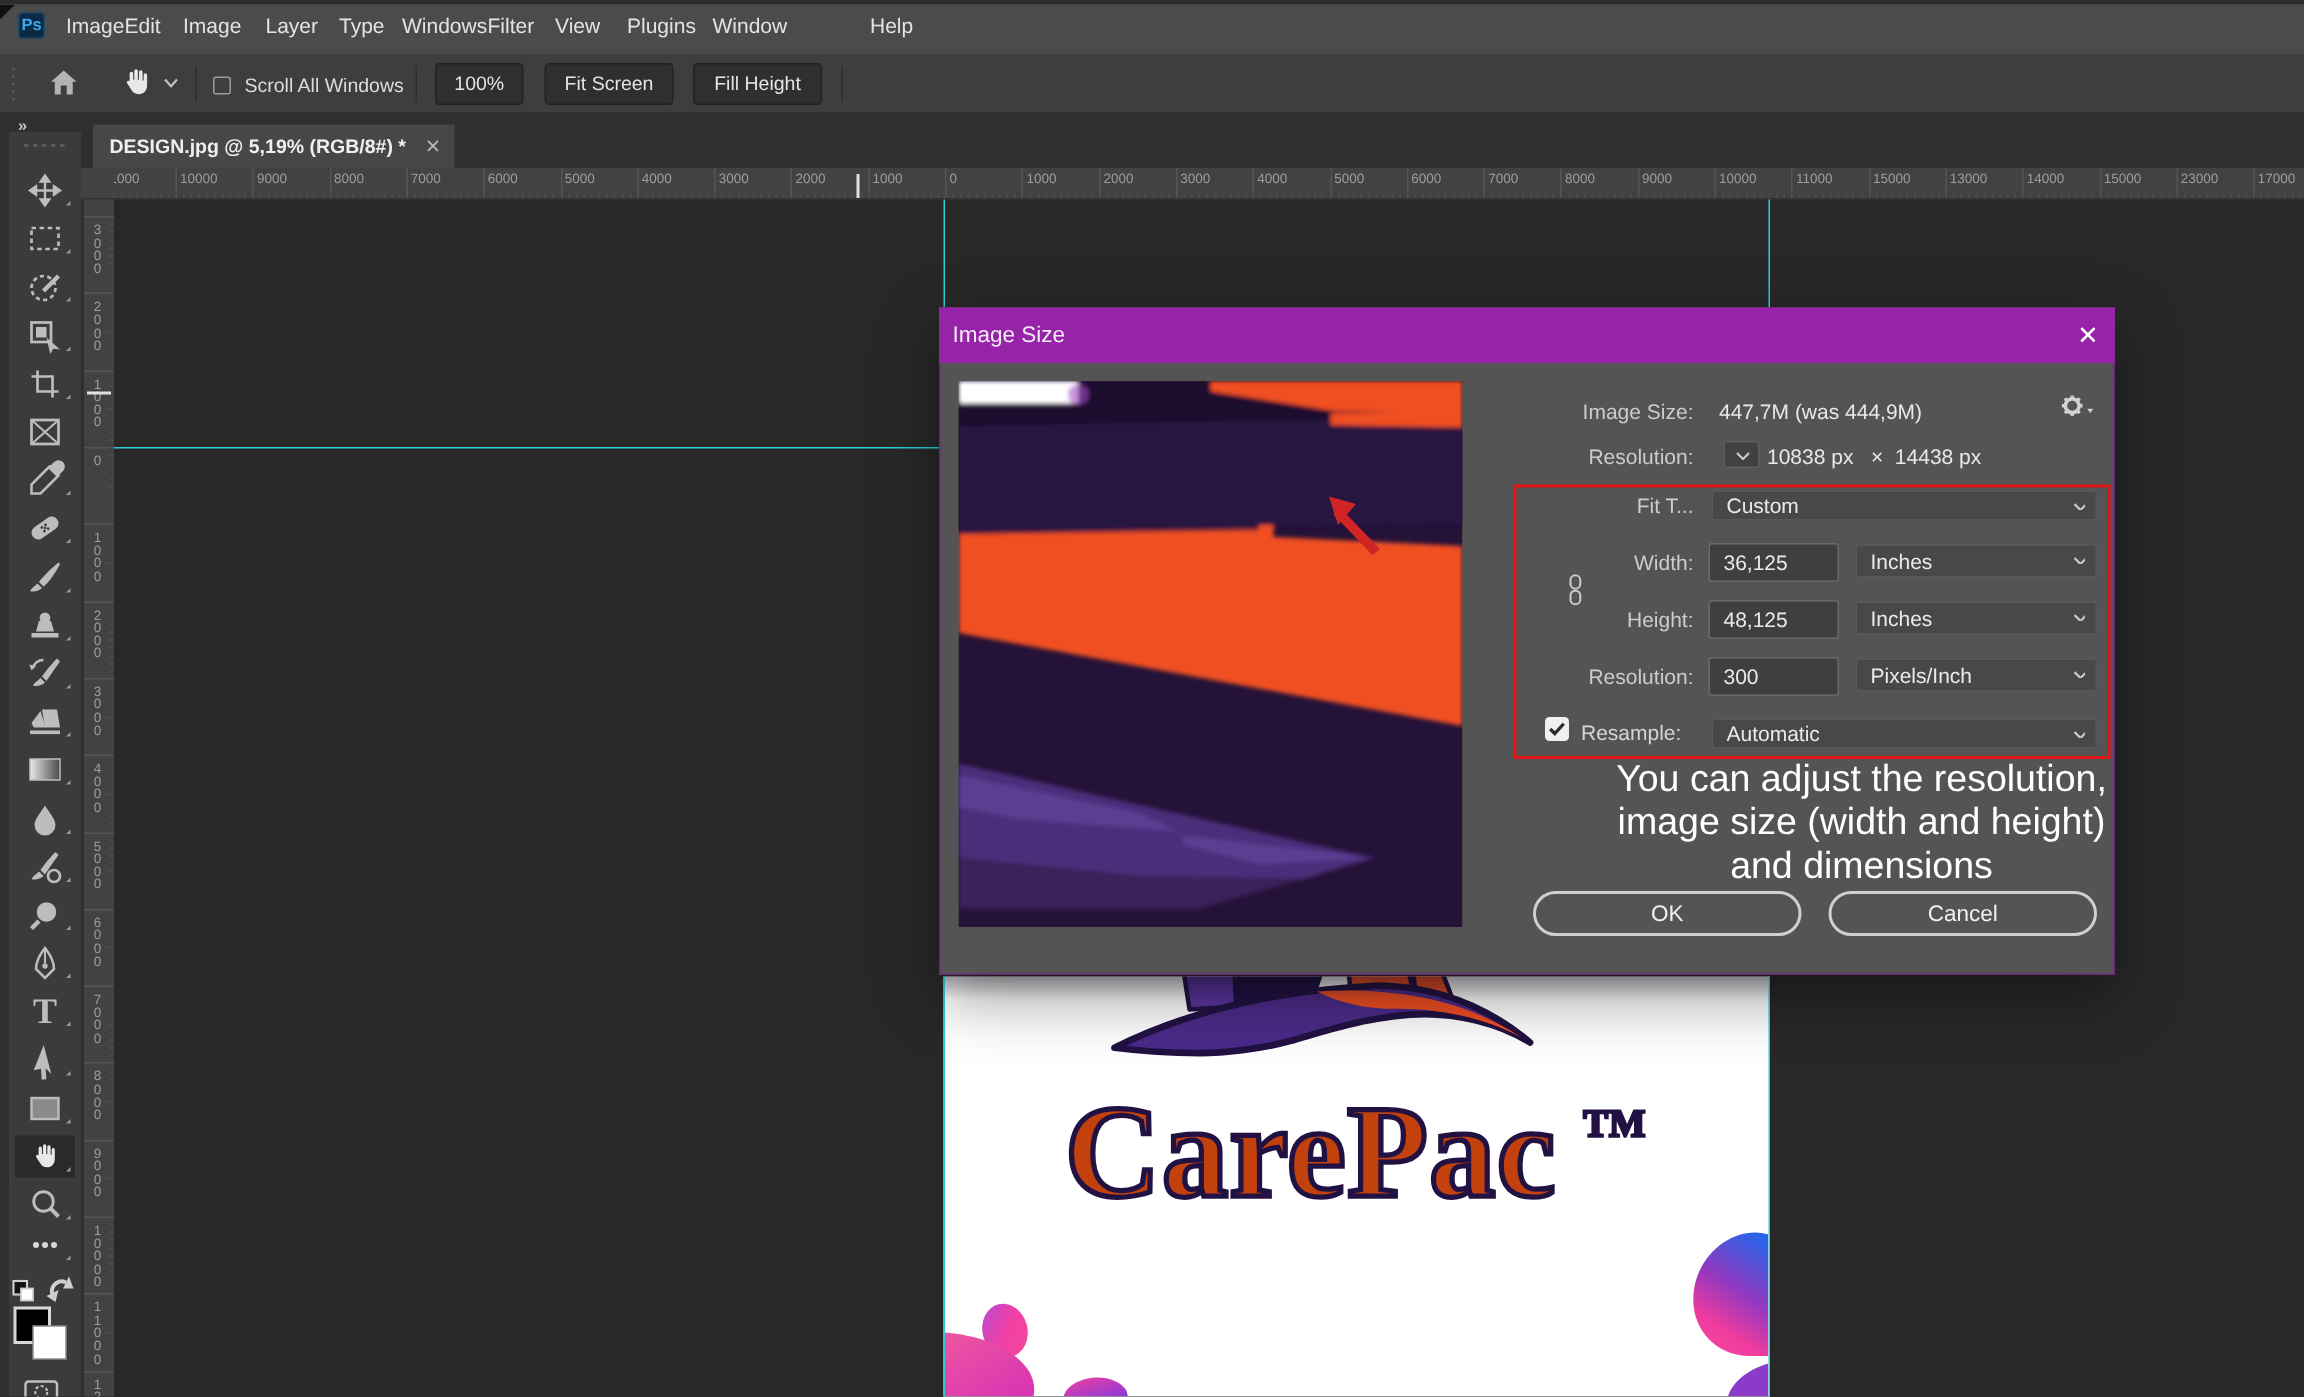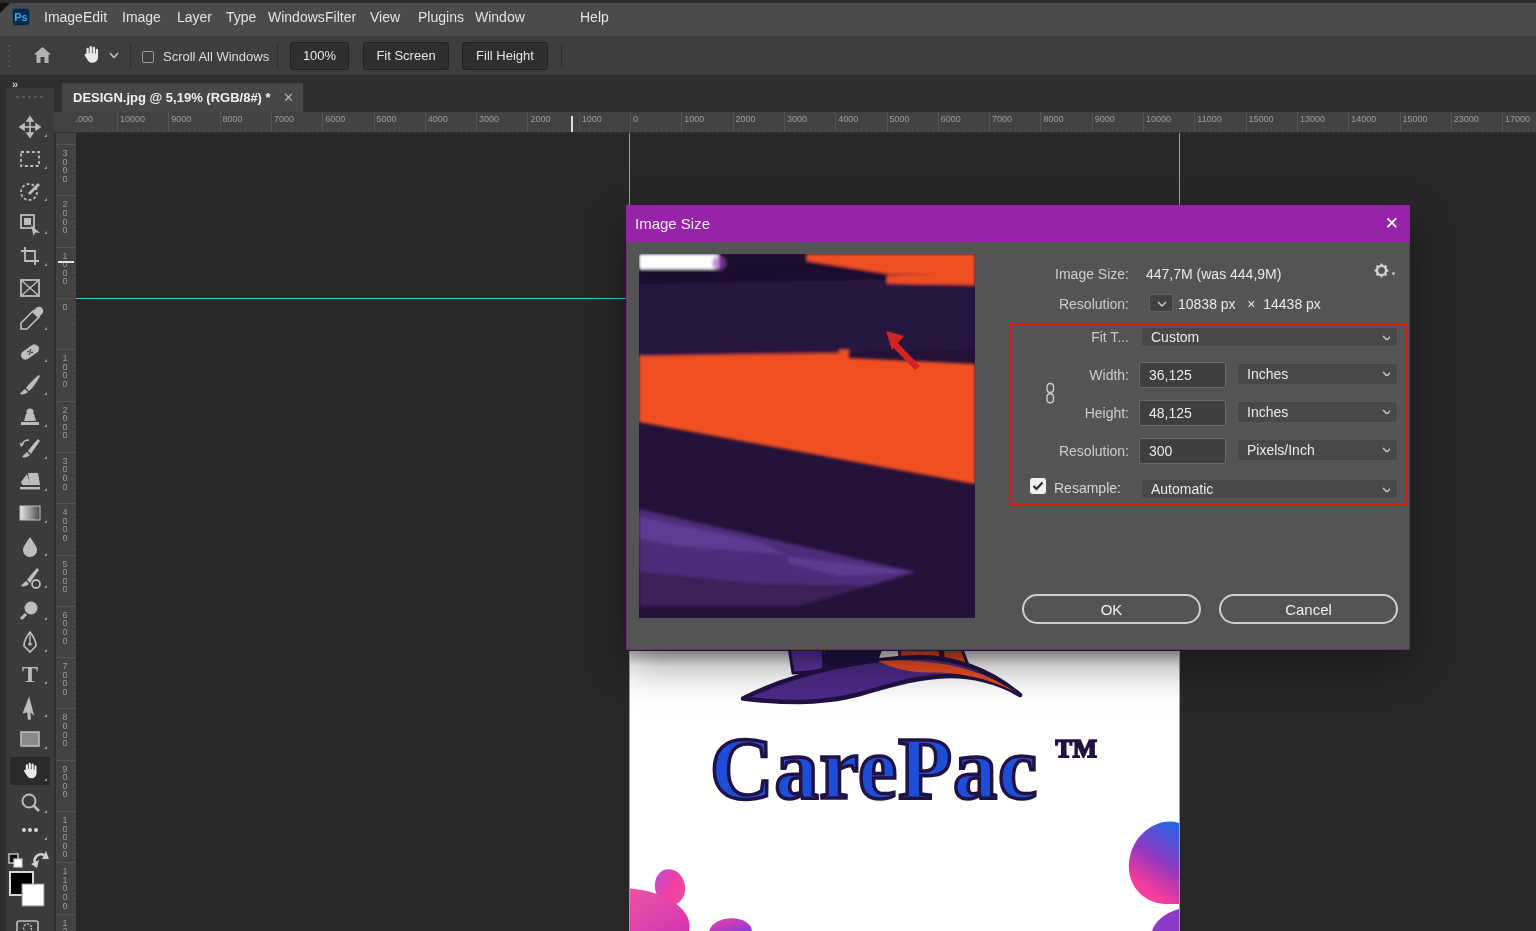--- a/index.html
+++ b/index.html
@@ -49,21 +49,21 @@
   #toolbar { left:6px; top:88px; width:48px; height:843px; background:#3b3b3b; }
   #tbgap { left:54px; top:112px; width:2px; height:819px; background:#2f2f2f; }
   .guide { position:absolute; background:#2bd0d4; }
   
   #canvas { left:629px; top:651px; width:551px; height:280px; background:#fff;
     border-left:1px solid #2bd0d4; border-right:1px solid #2bd0d4; overflow:hidden; }
   #canvas-shadow { position:absolute; left:0; top:0; width:549px; height:15px;
     background:linear-gradient(rgba(35,25,45,.30), rgba(35,25,45,0)); }
   #carepac { position:absolute; left:14px; top:67px; width:460px; text-align:center;
     font-family:"Liberation Serif", serif; font-weight:bold; font-size:88px;
-    color:#1d4ed8; letter-spacing:1px; -webkit-text-stroke:3.5px #221244; }
+    color:#c2410c; letter-spacing:1px; -webkit-text-stroke:3.5px #221244; }
   #tmsym { position:absolute; left:424px; top:78px; font-family:"Liberation Serif", serif;
     font-weight:bold; font-size:44px; color:#221244; -webkit-text-stroke:1.5px #221244; }
   
   #dialog { left:626px; top:205px; width:784px; height:445px; background:#545454;
     border:1px solid #71257f; box-shadow:0 14px 40px rgba(0,0,0,.42); }
   #dtitle { position:absolute; left:-1px; top:-1px; width:784px; height:37px;
     background:#9623a8; color:#f2ebf4; font-size:15px; line-height:37px;
     padding-left:9px; }
   #dclose { position:absolute; right:11px; top:0px; font-size:17px; color:#fff;
     font-weight:normal; }
@@ -949,16 +949,17 @@
         <path d="M1.5 5 L4.5 8 L10.5 1.5" stroke="#2b2b2b" stroke-width="2.2" fill="none"></path>
       </svg>
   </div>
   <div class="dvalue" style="left:427px; top:274px; color:#d5d5d5">Resample:</div>
   <div class="ddrop" style="left:514px; top:273px; width:257px; height:20px; line-height:18px">Automatic
     <svg class="chev" width="10" height="7">
         <path d="M1 1 L5 5 L9 1" stroke="#c9c9c9" stroke-width="1.5" fill="none"></path>
       </svg>
   </div>
 
+  <div id="annot">You can adjust the resolution,<br>image size (width and height)<br>and dimensions</div>
 
   <div class="pillbtn" style="left:395px; width:179px">OK</div>
   <div class="pillbtn" style="left:592px; width:179px">Cancel</div>
 </div>
 
 </body></html>

